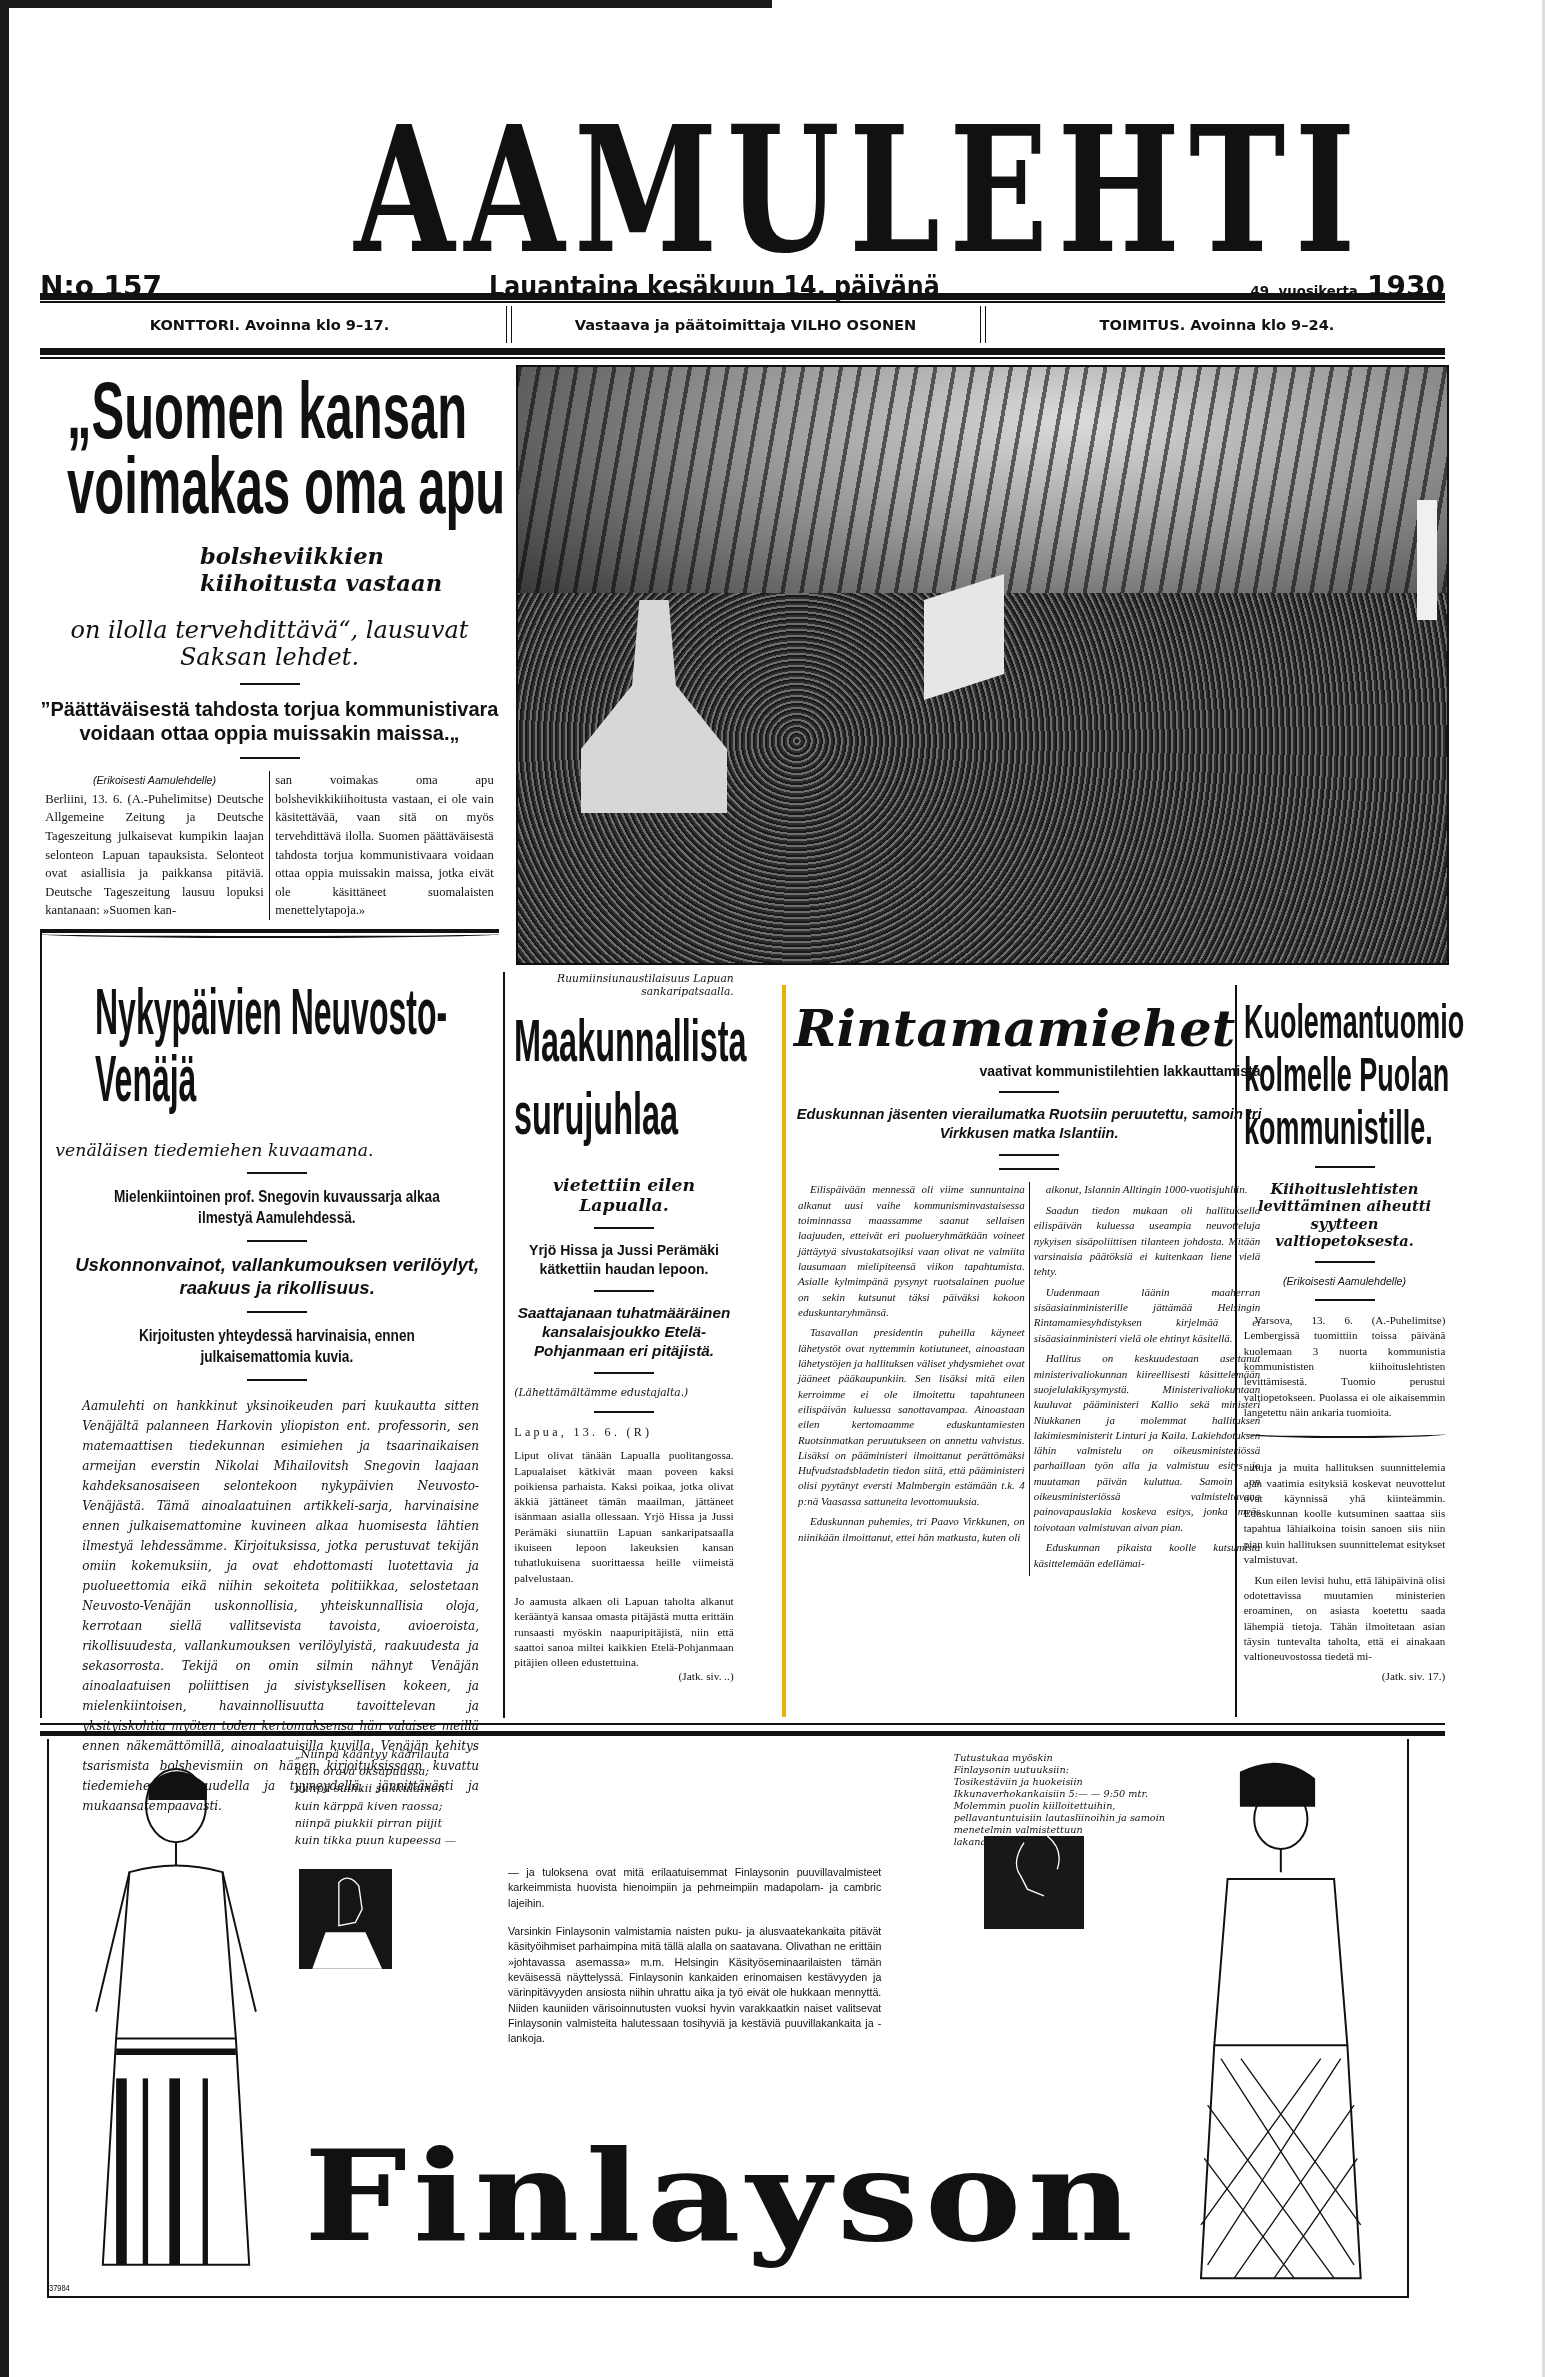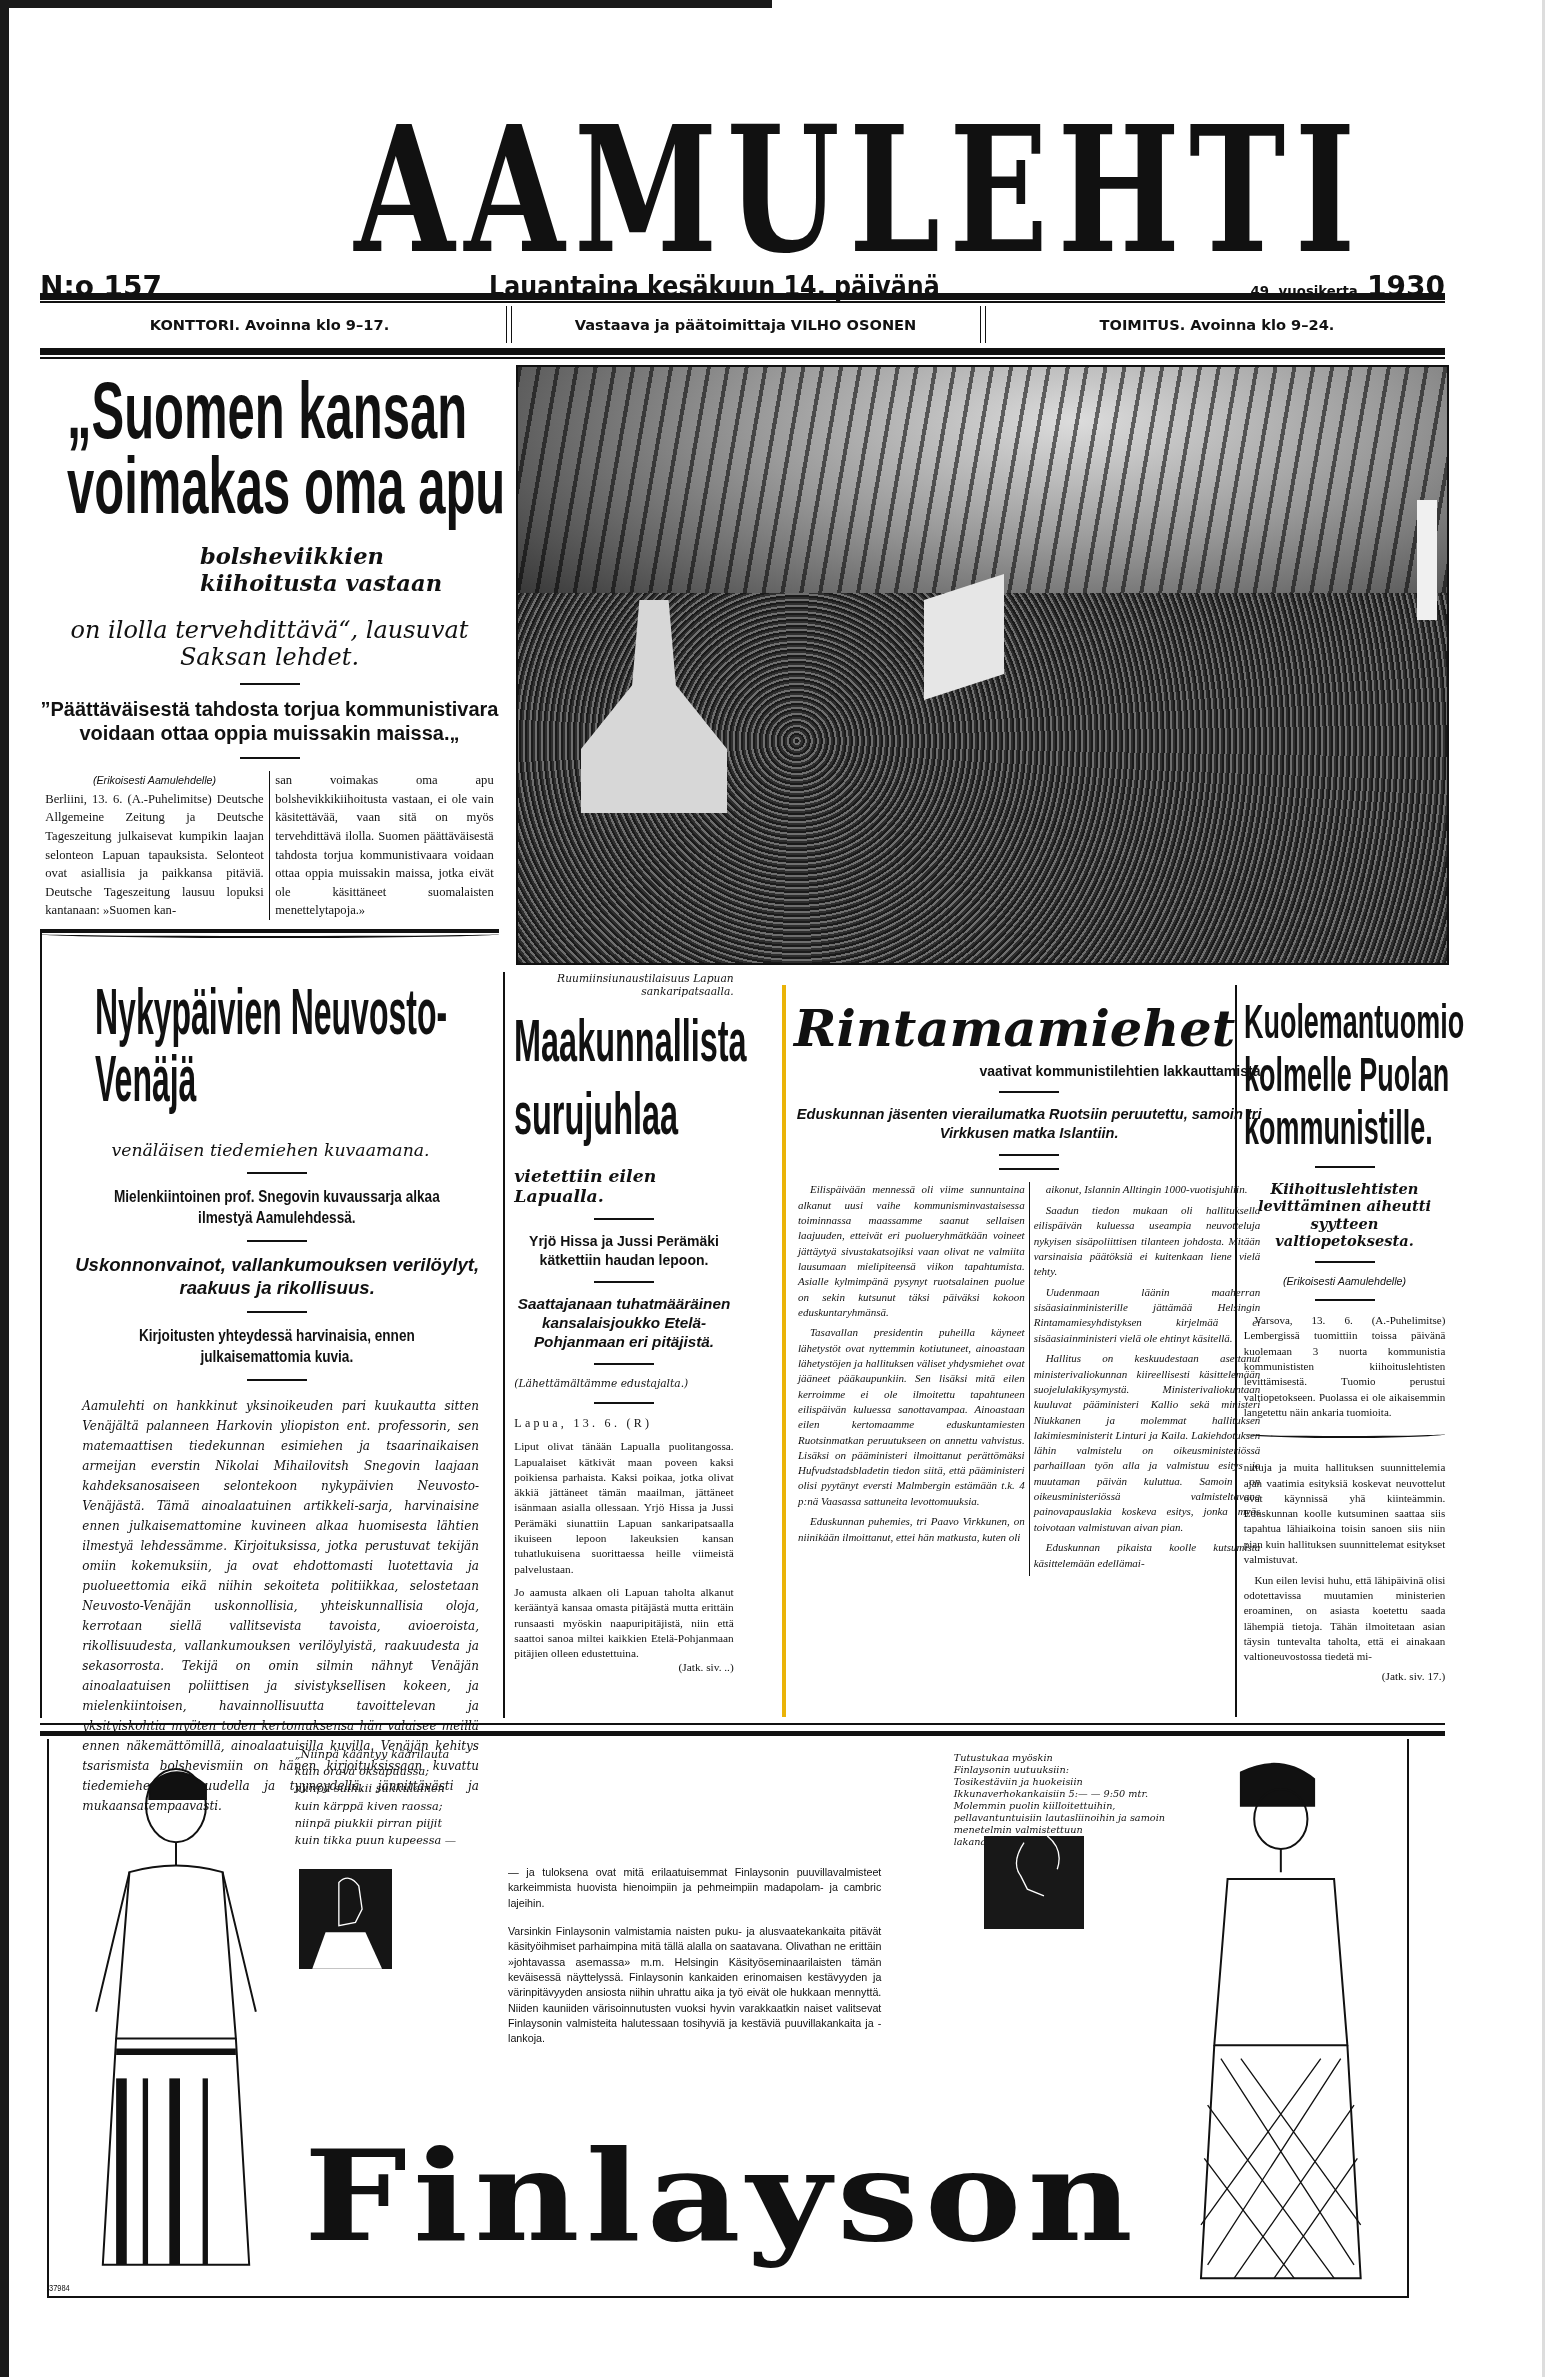--- a/index.html
+++ b/index.html
@@ -48,29 +48,29 @@
   .photo .trees { position:absolute; left:0; top:0; width:100%; height:55%;
     background: repeating-linear-gradient(100deg, rgba(0,0,0,0.55) 0 4px, rgba(0,0,0,0) 4px 18.6px); }
   .photo .crowd { position:absolute; left:0; bottom:0; width:100%; height:62%;
     background: repeating-radial-gradient(circle at 30% 40%, #1a1a1a 0 2px, #6e6e6e 2px 4px, #2e2e2e 4px 6px); }
   .photo .monument { position:absolute; left:63px; top:233px; width:146px; height:213px; background:#d7d7d7; clip-path:polygon(40% 0,60% 0,65% 40%,100% 70%,100% 100%,0 100%,0 70%,35% 40%); }
   .photo .flag { position:absolute; left:406px; top:220px; width:80px; height:100px; background:#e6e6e6; transform:skewY(-18deg); }
   .photo .flag2 { position:absolute; left:899px; top:133px; width:20px; height:120px; background:#f0f0f0; }
   
   .box-neuvosto { position:absolute; left:0; top:932px; width:459px; height:786px; border-left:2.7px solid #111; padding:0 0 0 13.3px; box-sizing:border-box; }
   .nv-h { font-family:"Liberation Sans", sans-serif; font-weight:bold; font-size:64px; line-height:67px; transform:scaleX(0.5); transform-origin:left top; width:866px; margin:47px 0 0 40px; }
-  .nv-sub { font-style:italic; font-size:17.3px; text-align:center; margin:27px 13.3px 0 0; }
+  .nv-sub { font-style:italic; font-size:17.3px; text-align:left; margin:27px 13.3px 0 0; }
   .nv-b1 { font-family:"Liberation Sans", sans-serif; font-weight:bold; font-size:16px; line-height:21px; text-align:center; transform:scaleX(0.85); }
   .nv-b2 { font-family:"Liberation Sans", sans-serif; font-style:italic; font-weight:bold; font-size:18.6px; line-height:22.6px; text-align:center; }
   .nv-body { font-family:"DejaVu Serif", serif; font-style:italic; font-size:12px; line-height:20px; text-align:justify; margin:14.6px 20px 0 27px; }
 
   .col-maak { position:absolute; left:463px; top:972px; width:236px; height:746px; border-left:2px solid #111; padding:0 5.3px 0 9.3px; box-sizing:border-box; }
   .maak-cap { font-style:italic; font-size:10.7px; line-height:13.3px; text-align:right; }
   .maak-h { font-family:"Liberation Sans", sans-serif; font-weight:bold; font-size:59px; line-height:73px; transform:scaleX(0.55); transform-origin:left top; width:399px; margin-top:6.7px; }
-  .maak-sub { font-style:italic; font-weight:bold; font-size:17.3px; line-height:20px; text-align:left; margin-top:15px; }
+  .maak-sub { font-style:italic; font-weight:bold; font-size:17.3px; line-height:20px; text-align:center; margin-top:24px; }
   .maak-b1 { font-family:"Liberation Sans", sans-serif; font-weight:bold; font-size:14px; line-height:18.6px; text-align:center; }
   .maak-b2 { font-family:"Liberation Sans", sans-serif; font-style:italic; font-weight:bold; font-size:15.3px; line-height:18.6px; text-align:center; }
   .maak-by { font-style:italic; font-size:10.7px; text-align:left; }
   .maak-body { font-family:"Liberation Serif", serif; font-size:11.3px; line-height:15.3px; text-align:justify; margin-top:8px; }
   .maak-place { letter-spacing:3.3px; font-family:"Liberation Serif", serif; font-size:12px; }
   .jatk { text-align:right; font-family:"Liberation Serif", serif; font-size:11.3px; }
 
   .col-rinta { position:absolute; left:702px; top:985px; width:489px; height:732px; border-left:4px solid #eab308; padding:0 6.7px 0 8px; box-sizing:border-box;margin-left:40px; }
   .rinta-h { font-family:"DejaVu Serif", serif; font-style:italic; font-weight:bold; font-size:51px; line-height:61px; margin-top:13.3px; }
   .rinta-sub { font-family:"Liberation Sans", sans-serif; font-weight:bold; font-size:14px; text-align:right; margin-top:4px; }

